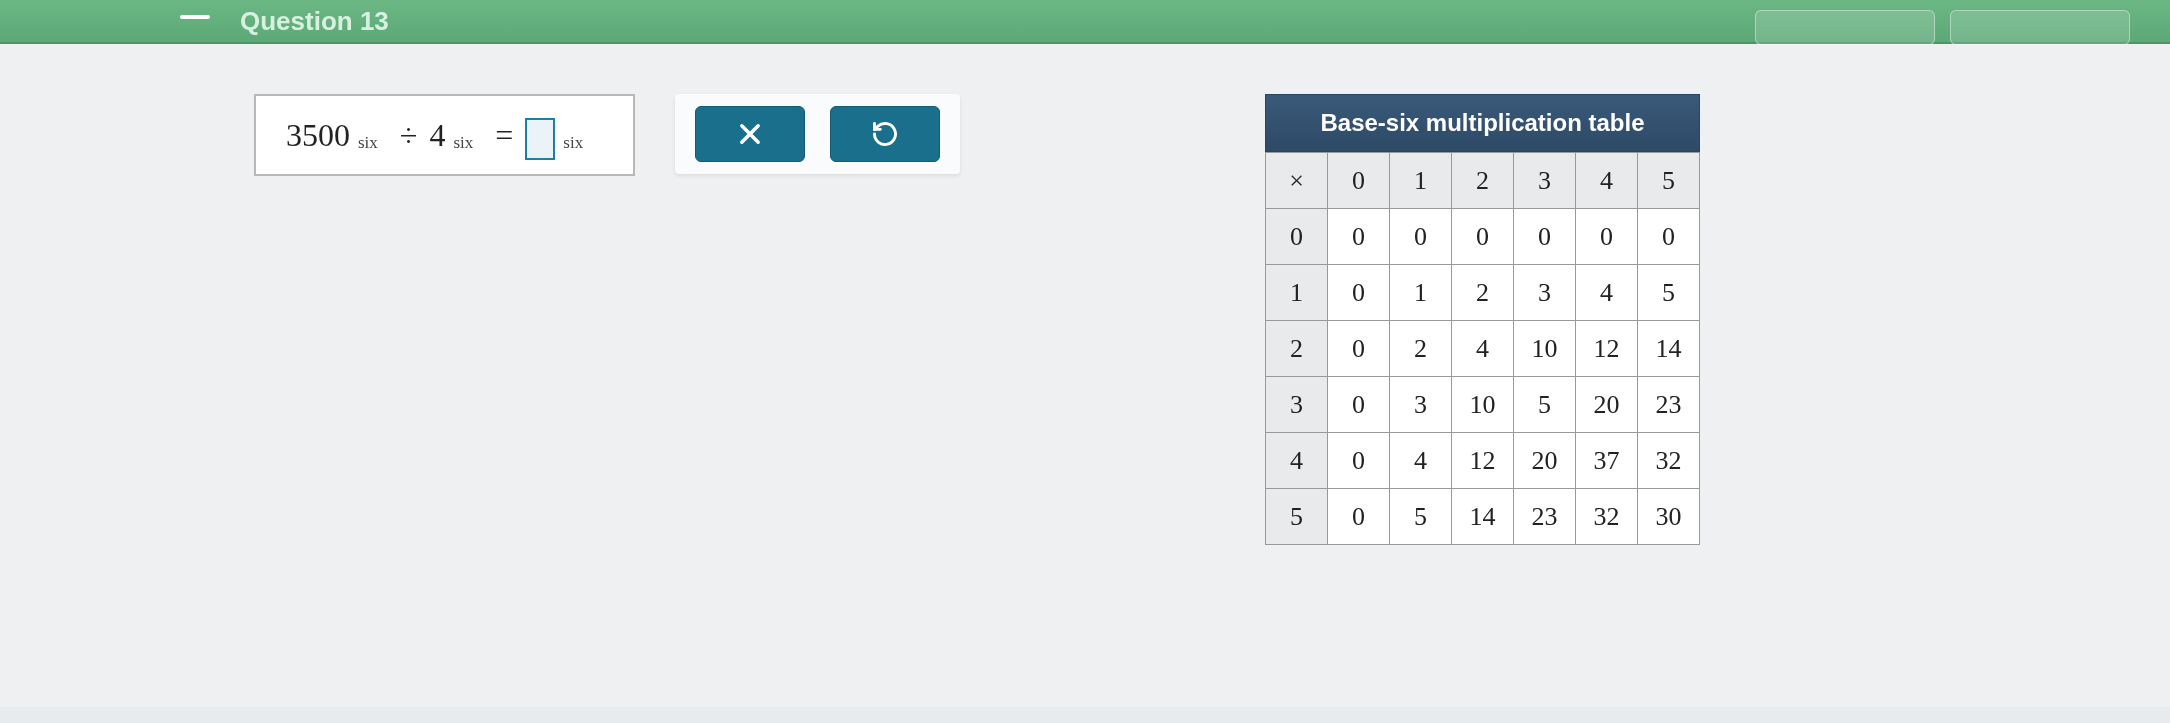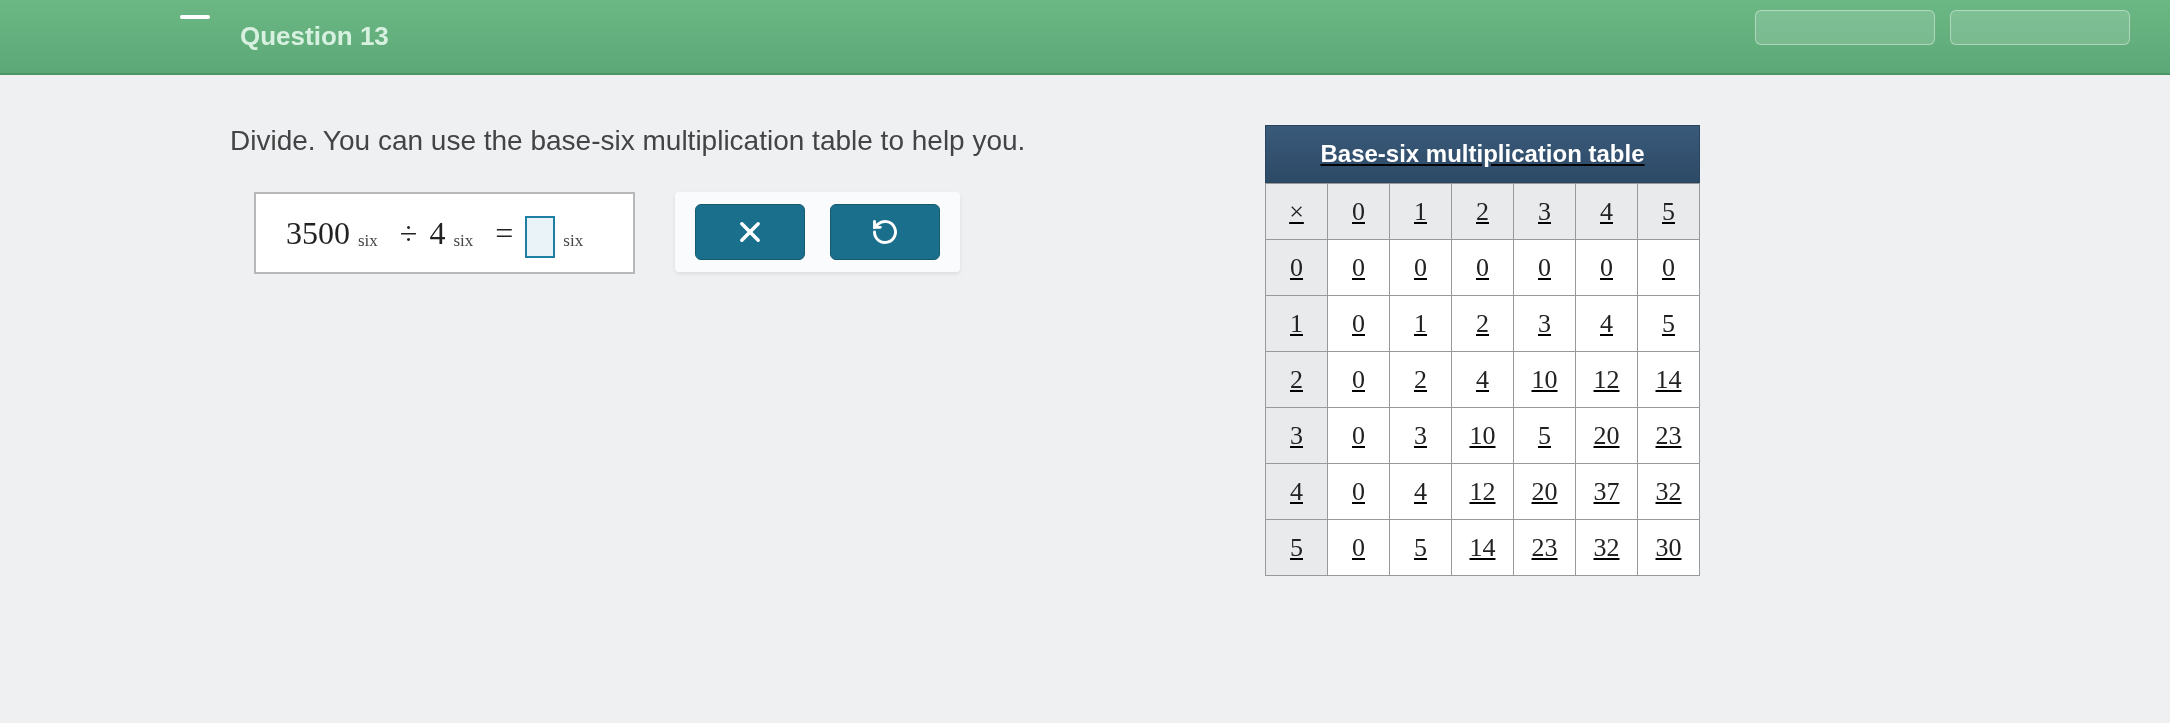--- a/index.html
+++ b/index.html
@@ -5,21 +5,21 @@
     * { box-sizing: border-box; margin: 0; padding: 0; }
     body {
       font-family: Arial, Helvetica, sans-serif;
       background: #e8ebed;
       width: 2170px;
       height: 723px;
       overflow: hidden;
     }
     .header {
       background: linear-gradient(to bottom, #6bb885, #5ca876);
-      height: 75px;
+      height: 44px;
       display: flex;
       align-items: center;
       padding-left: 140px;
       position: relative;
       border-bottom: 2px solid #4a9665;
     }
     .menu-icon {
       position: absolute;
       left: 180px;
       top: 15px;
@@ -119,21 +119,20 @@
       align-items: center;
       justify-content: center;
       cursor: pointer;
       color: #fff;
       font-size: 28px;
     }
     .action-btn svg { width: 28px; height: 28px; }
     .table-section {
       margin-left: auto;
       margin-right: 400px;
-      text-decoration: underline;
     }
     .mult-table {
       border-collapse: collapse;
       background: #fff;
     }
     .mult-table caption {
       background: linear-gradient(to bottom, #3a5a7a, #2d4a66);
       color: #fff;
       font-size: 24px;
       font-weight: 600;
@@ -165,21 +164,20 @@
   <div class="menu-icon"></div>
   <div class="question-label">Question 13</div>
   <div class="header-right">
     <div class="header-btn"></div>
     <div class="header-btn"></div>
   </div>
 </div>
 
 <div class="content">
   <div class="left-section">
-    <div class="instruction">Divide. You can use the base-six multiplication table to help you.</div>
     <div class="problem-row">
       <div class="problem-box">
         <span>3500</span>
         <span class="subscript">six</span>
         <span class="operator">÷</span>
         <span>4</span>
         <span class="subscript">six</span>
         <span class="operator">=</span>
         <span class="answer-input"></span>
         <span class="subscript">six</span>

